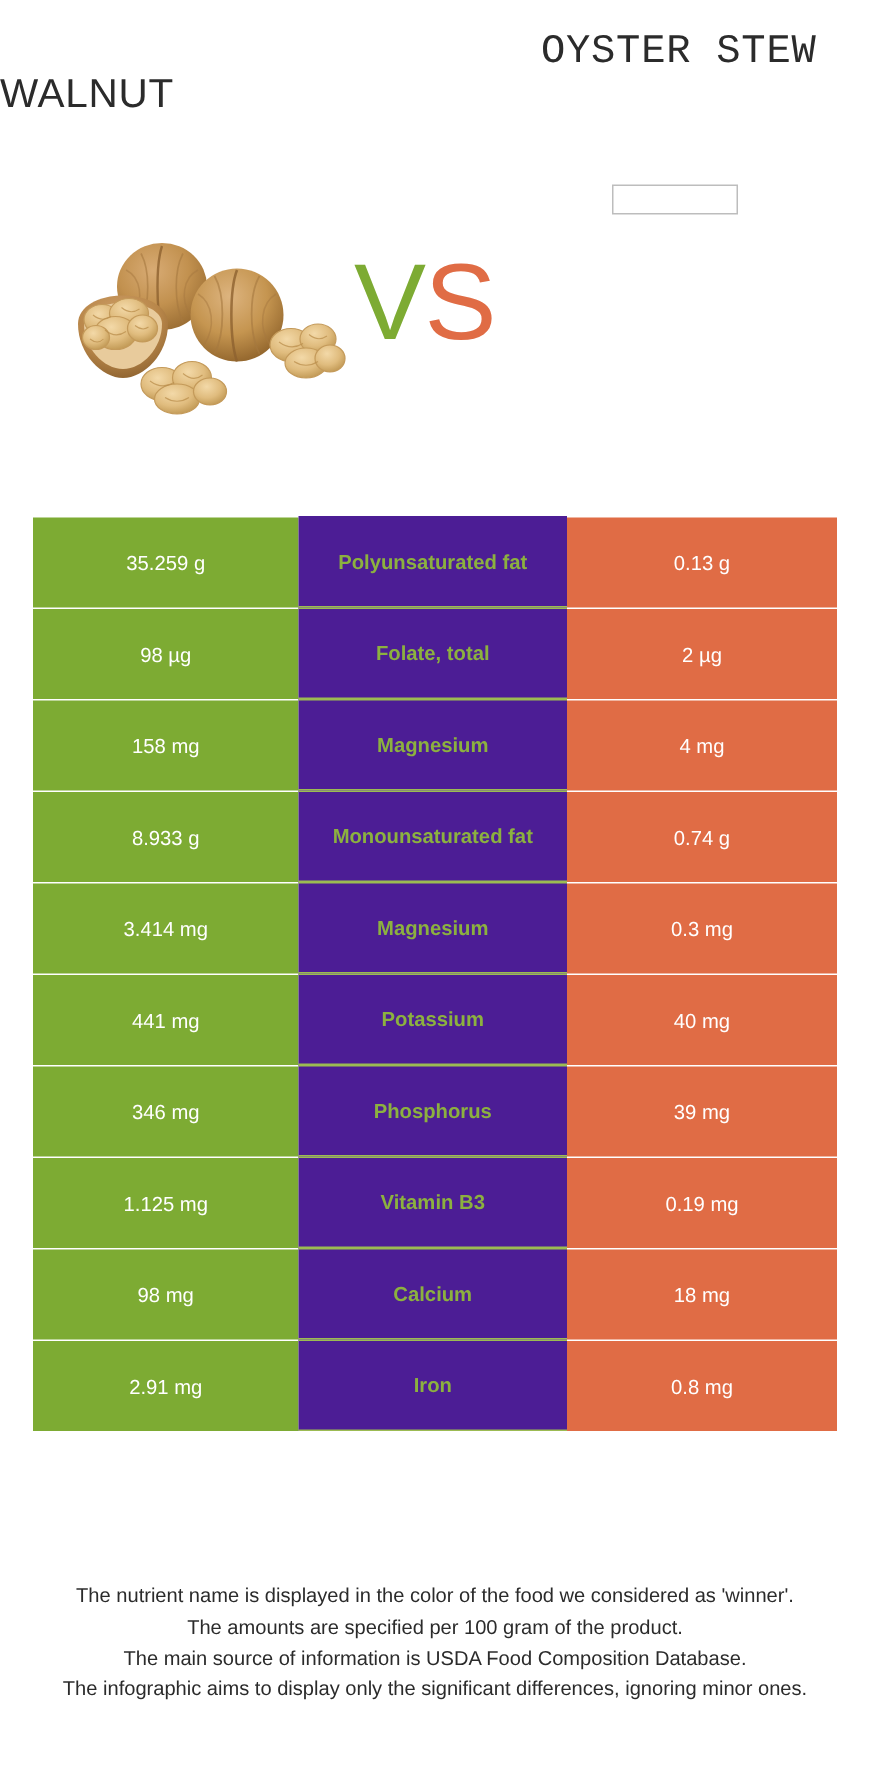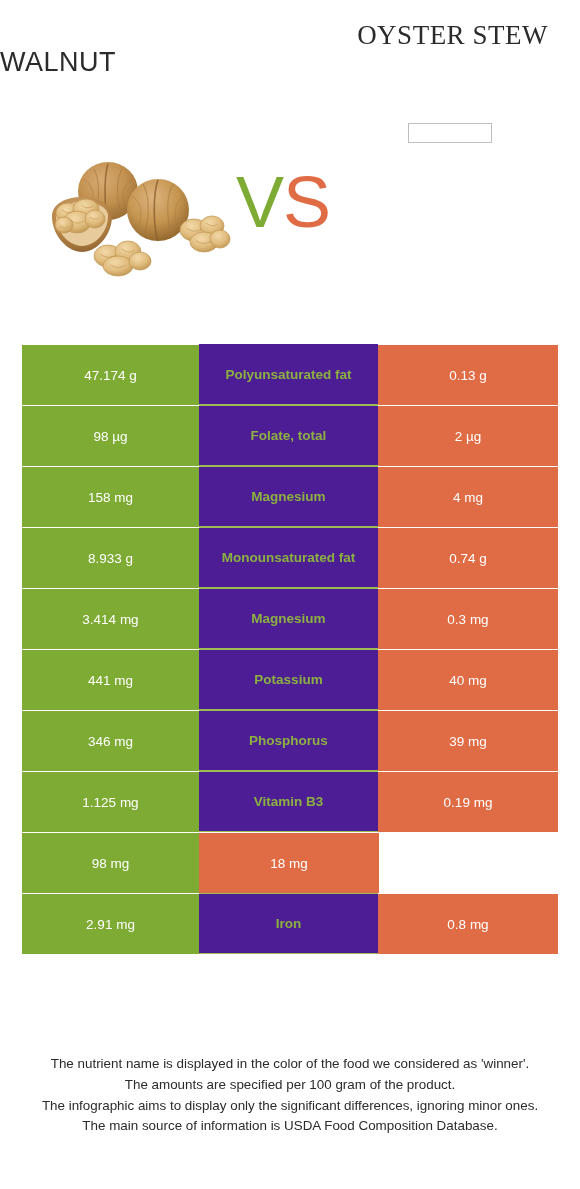--- a/index.html
+++ b/index.html
@@ -46,21 +46,21 @@
     position: absolute;
     left: 345px;
     top: 20px;
     width: 215px;
     text-align: center;
     font-size: 27px;
     font-weight: 400;
     letter-spacing: 0.5px;
     line-height: 1.18;
     color: #2b2b2b;
-    font-family: Liberation Serif, serif;
+    font-family: Liberation Mono, monospace;
   }
 
   .image-placeholder {
     position: absolute;
     left: 408px;
     top: 123px;
     width: 84px;
     height: 20px;
     border: 1px solid #bdbdbd;
     background: #ffffff;
@@ -248,21 +248,21 @@
     </div>
 
     <div class="vs">
       <span class="v">V</span><span class="s">S</span>
     </div>
   </div>
 
   <div class="table">
 
     <div class="row">
-      <div class="cell cell-left">47.174 g</div>
+      <div class="cell cell-left">35.259 g</div>
       <div class="cell cell-mid">Polyunsaturated fat</div>
       <div class="cell cell-right">0.13 g</div>
     </div>
 
     <div class="row">
       <div class="cell cell-left">98 µg</div>
       <div class="cell cell-mid">Folate, total</div>
       <div class="cell cell-right">2 µg</div>
     </div>
 
@@ -297,31 +297,32 @@
     </div>
 
     <div class="row">
       <div class="cell cell-left">1.125 mg</div>
       <div class="cell cell-mid">Vitamin B3</div>
       <div class="cell cell-right">0.19 mg</div>
     </div>
 
     <div class="row">
       <div class="cell cell-left">98 mg</div>
+      <div class="cell cell-mid">Calcium</div>
       <div class="cell cell-right">18 mg</div>
     </div>
 
     <div class="row">
       <div class="cell cell-left">2.91 mg</div>
       <div class="cell cell-mid">Iron</div>
       <div class="cell cell-right">0.8 mg</div>
     </div>
 
   </div>
 
   <div class="footer">
     <p>The nutrient name is displayed in the color of the food we considered as 'winner'.</p>
     <p>The amounts are specified per 100 gram of the product.</p>
+    <p>The main source of information is USDA Food Composition Database.</p>
     <p>The infographic aims to display only the significant differences, ignoring minor ones.</p>
-    <p>The main source of information is USDA Food Composition Database.</p>
   </div>
 
 </div>
 
 </body></html>

